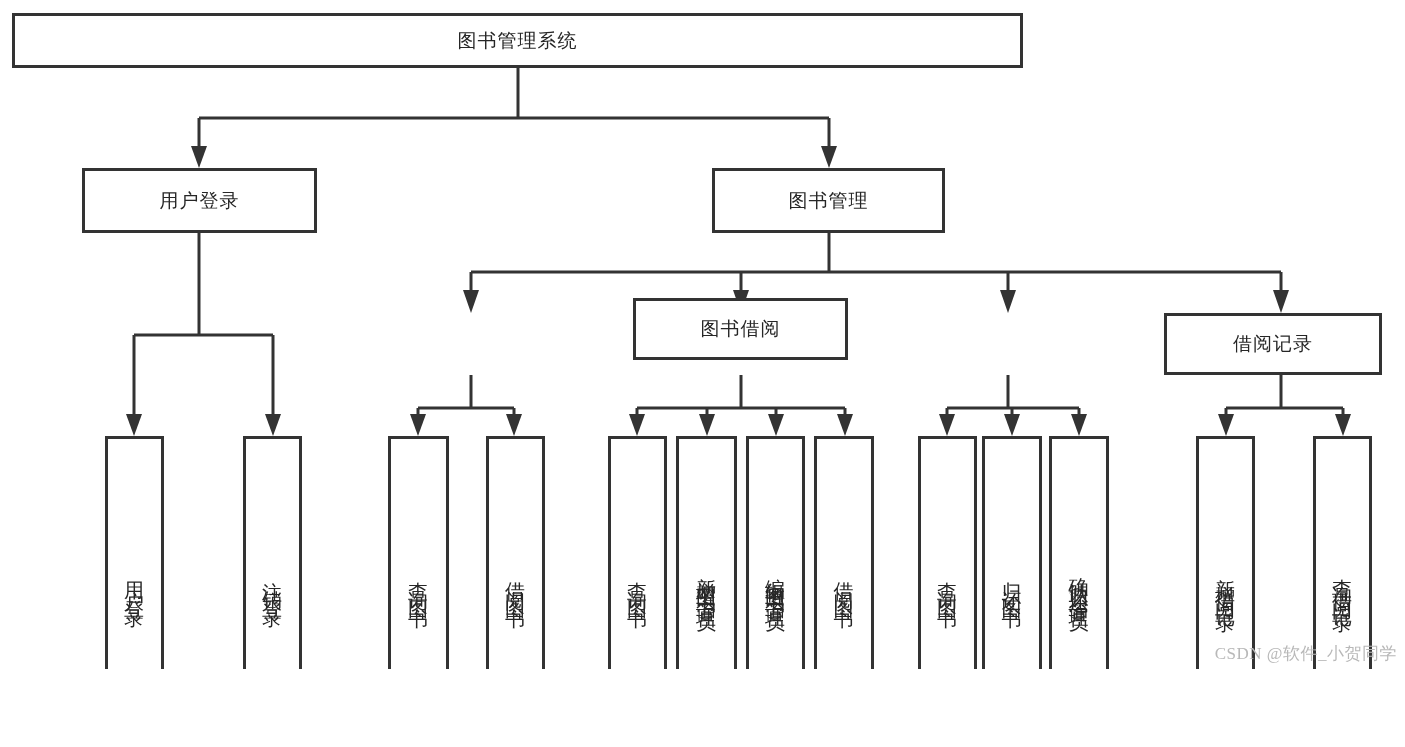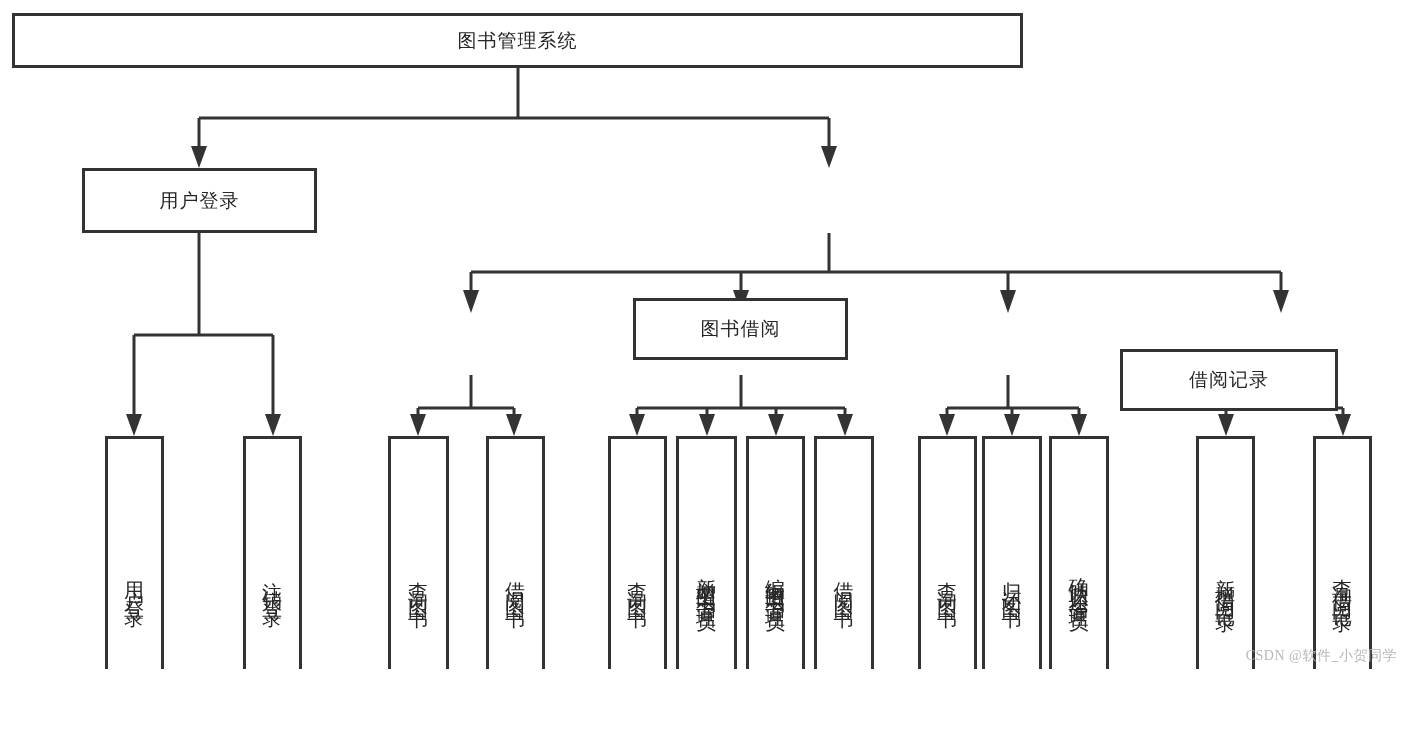--- a/index.html
+++ b/index.html
@@ -31,21 +31,21 @@
     font-size: 20px;
     letter-spacing: 9px;
     line-height: 1;
     text-align: center;
   }
   .watermark {
     position: absolute;
     right: 8px;
     bottom: 4px;
     z-index: 2;
-    font-size: 14px;
+    font-size: 17px;
     letter-spacing: 0.5px;
     color: #b8b8b8;
     white-space: nowrap;
   }
 </style>
 </head>
 <body>
 
 <div id="canvas">
 
@@ -118,23 +118,24 @@
       <path d="M1071 414 H1087 L1079 436 Z"></path>
 
       <path d="M1218 414 H1234 L1226 436 Z"></path>
       <path d="M1335 414 H1351 L1343 436 Z"></path>
     </g>
   </svg>
 
   <div class="hbox root-box" style="left:12px; top:13px; width:1011px; height:55px;">图书管理系统</div>
 
   <div class="hbox" style="left:82px; top:168px; width:235px; height:65px;">用户登录</div>
+  <div class="hbox" style="left:712px; top:168px; width:233px; height:65px;">图书管理</div>
 
   <div class="hbox" style="left:633px; top:298px; width:215px; height:62px;">图书借阅</div>
-  <div class="hbox" style="left:1120px; top:313px; width:218px; height:62px;margin-top:36px;">借阅记录</div>
+  <div class="hbox" style="left:1164px; top:313px; width:218px; height:62px;">借阅记录</div>
 
   <div class="vbox" style="left:105px; top:436px; width:59px; height:296px;">用户登录</div>
   <div class="vbox" style="left:243px; top:436px; width:59px; height:296px;">注销登录</div>
 
   <div class="vbox" style="left:388px; top:436px; width:61px; height:296px;">查询图书</div>
   <div class="vbox" style="left:486px; top:436px; width:59px; height:296px;">借阅图书</div>
 
   <div class="vbox" style="left:608px; top:436px; width:59px; height:296px;">查询图书</div>
   <div class="vbox" style="left:676px; top:436px; width:61px; height:296px; letter-spacing:5px;">新增图书（管理员）</div>
   <div class="vbox" style="left:746px; top:436px; width:59px; height:296px; letter-spacing:5px;">编辑图书（管理员）</div>

